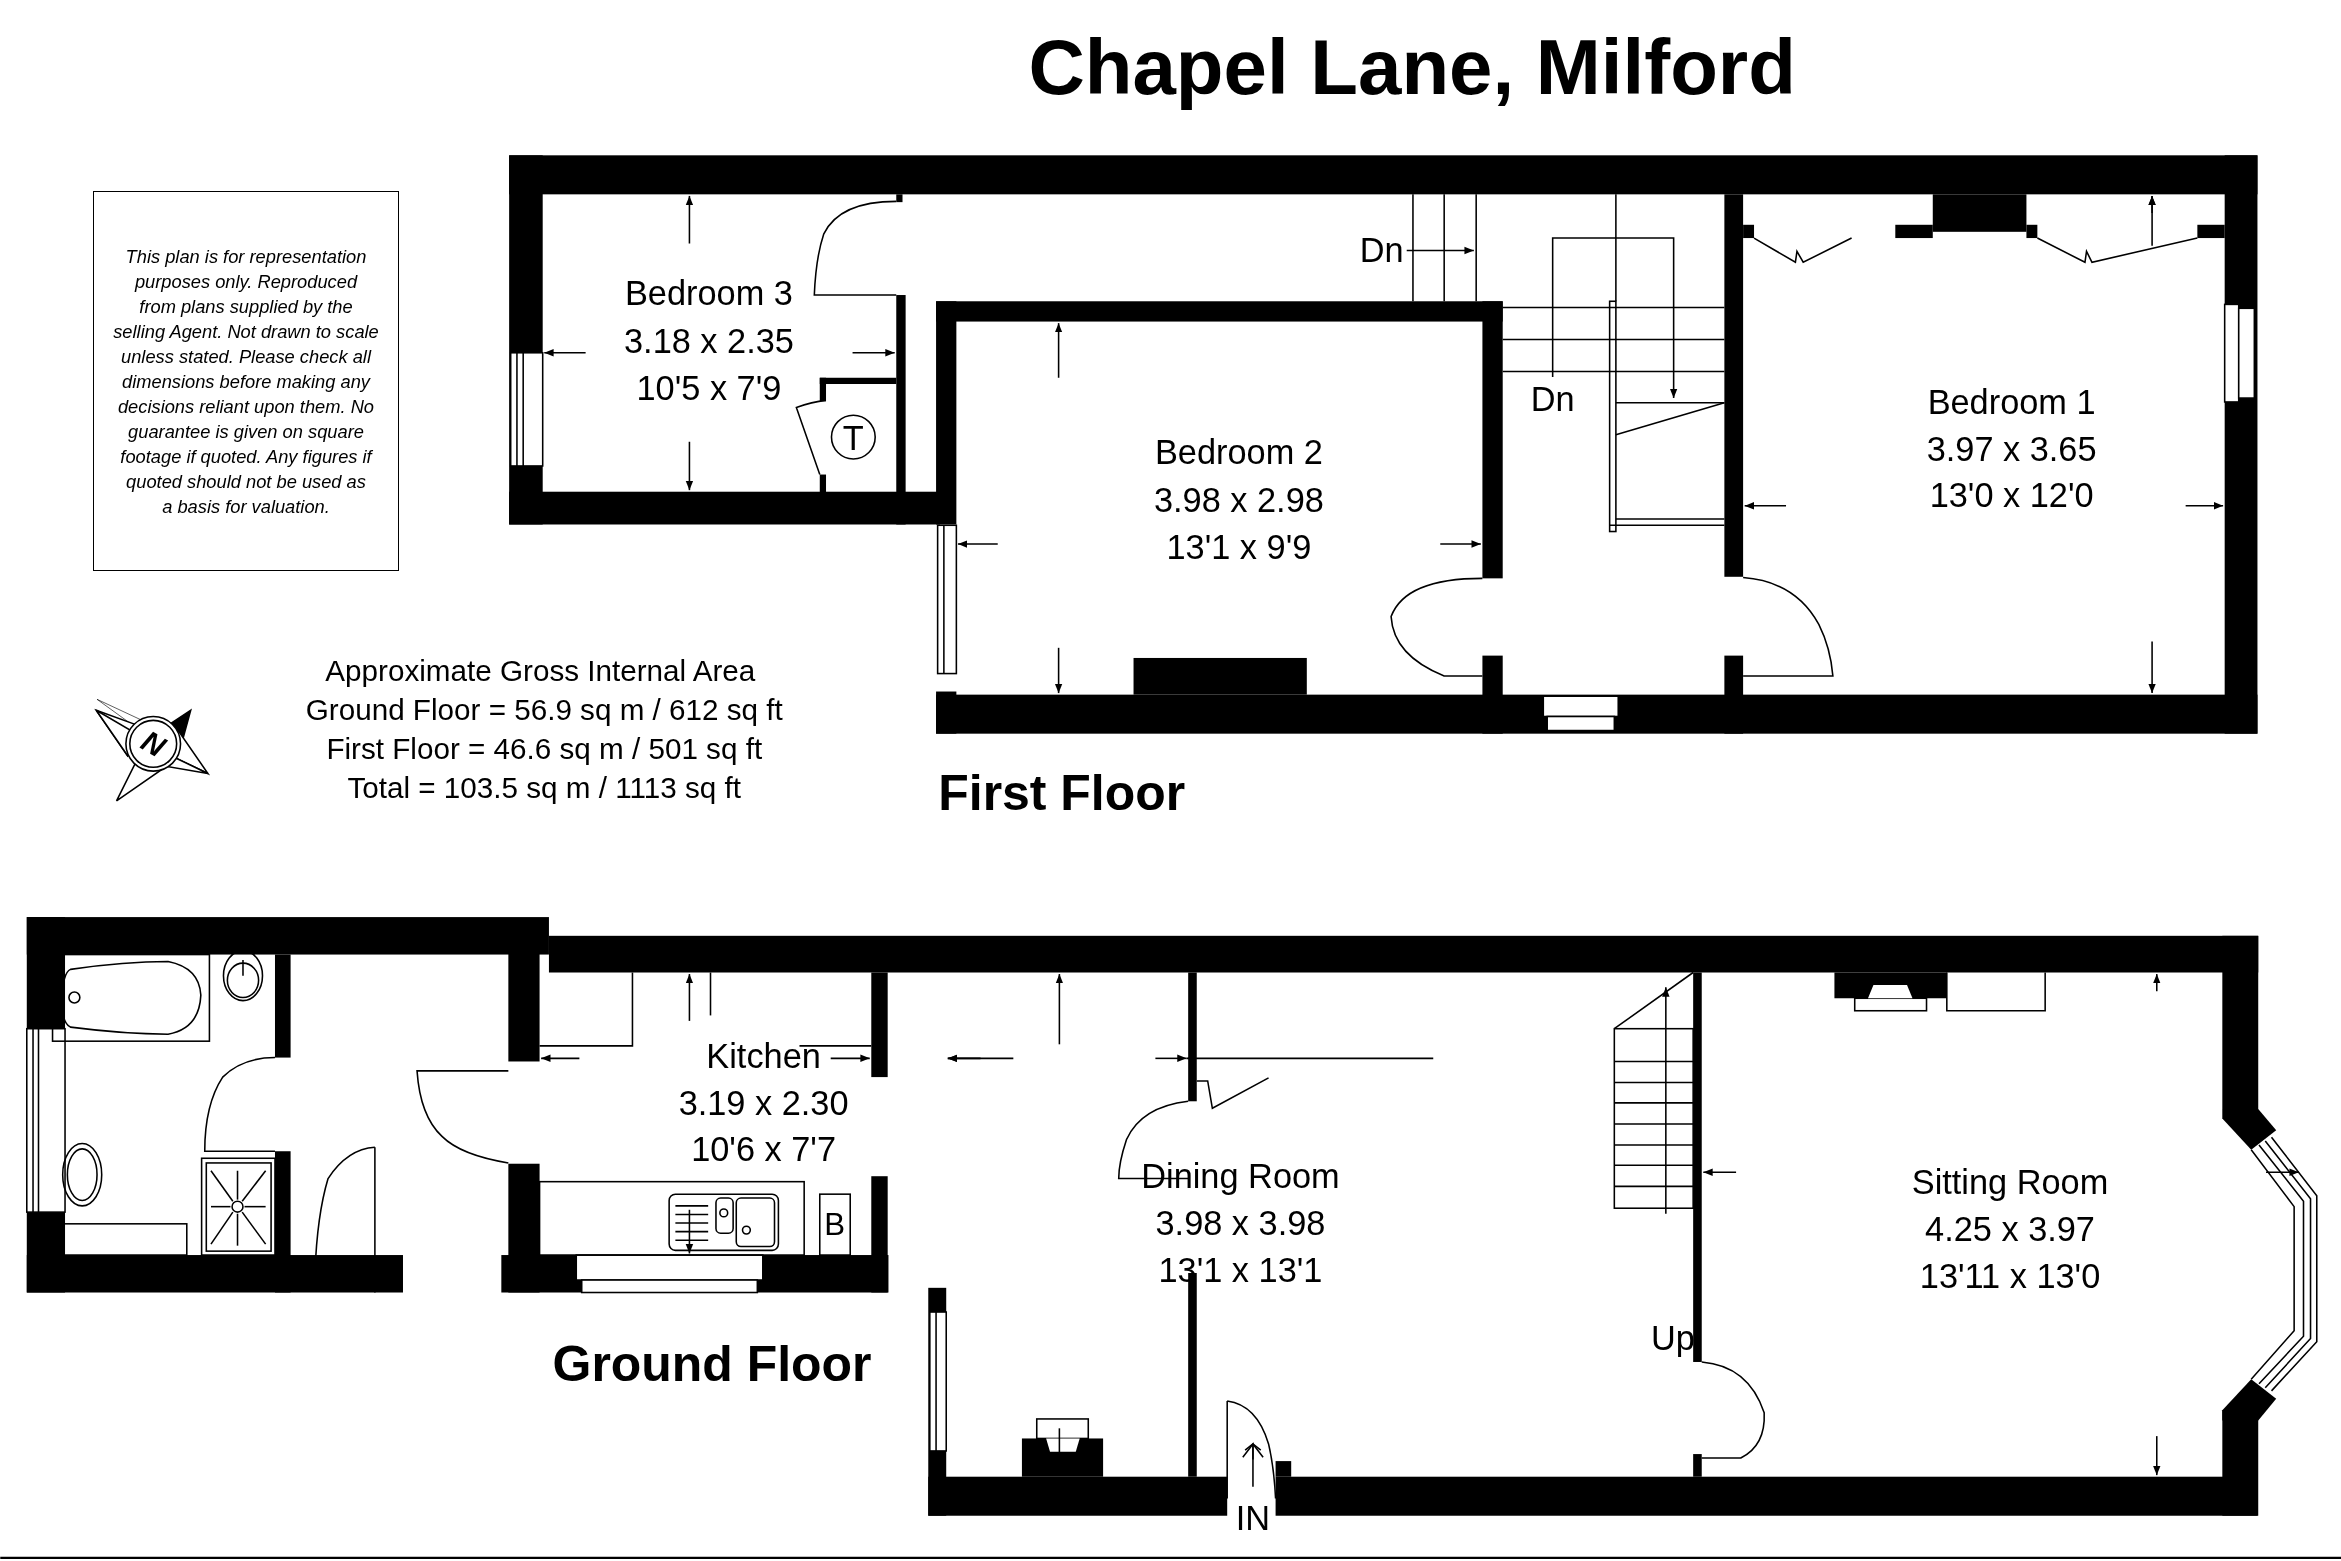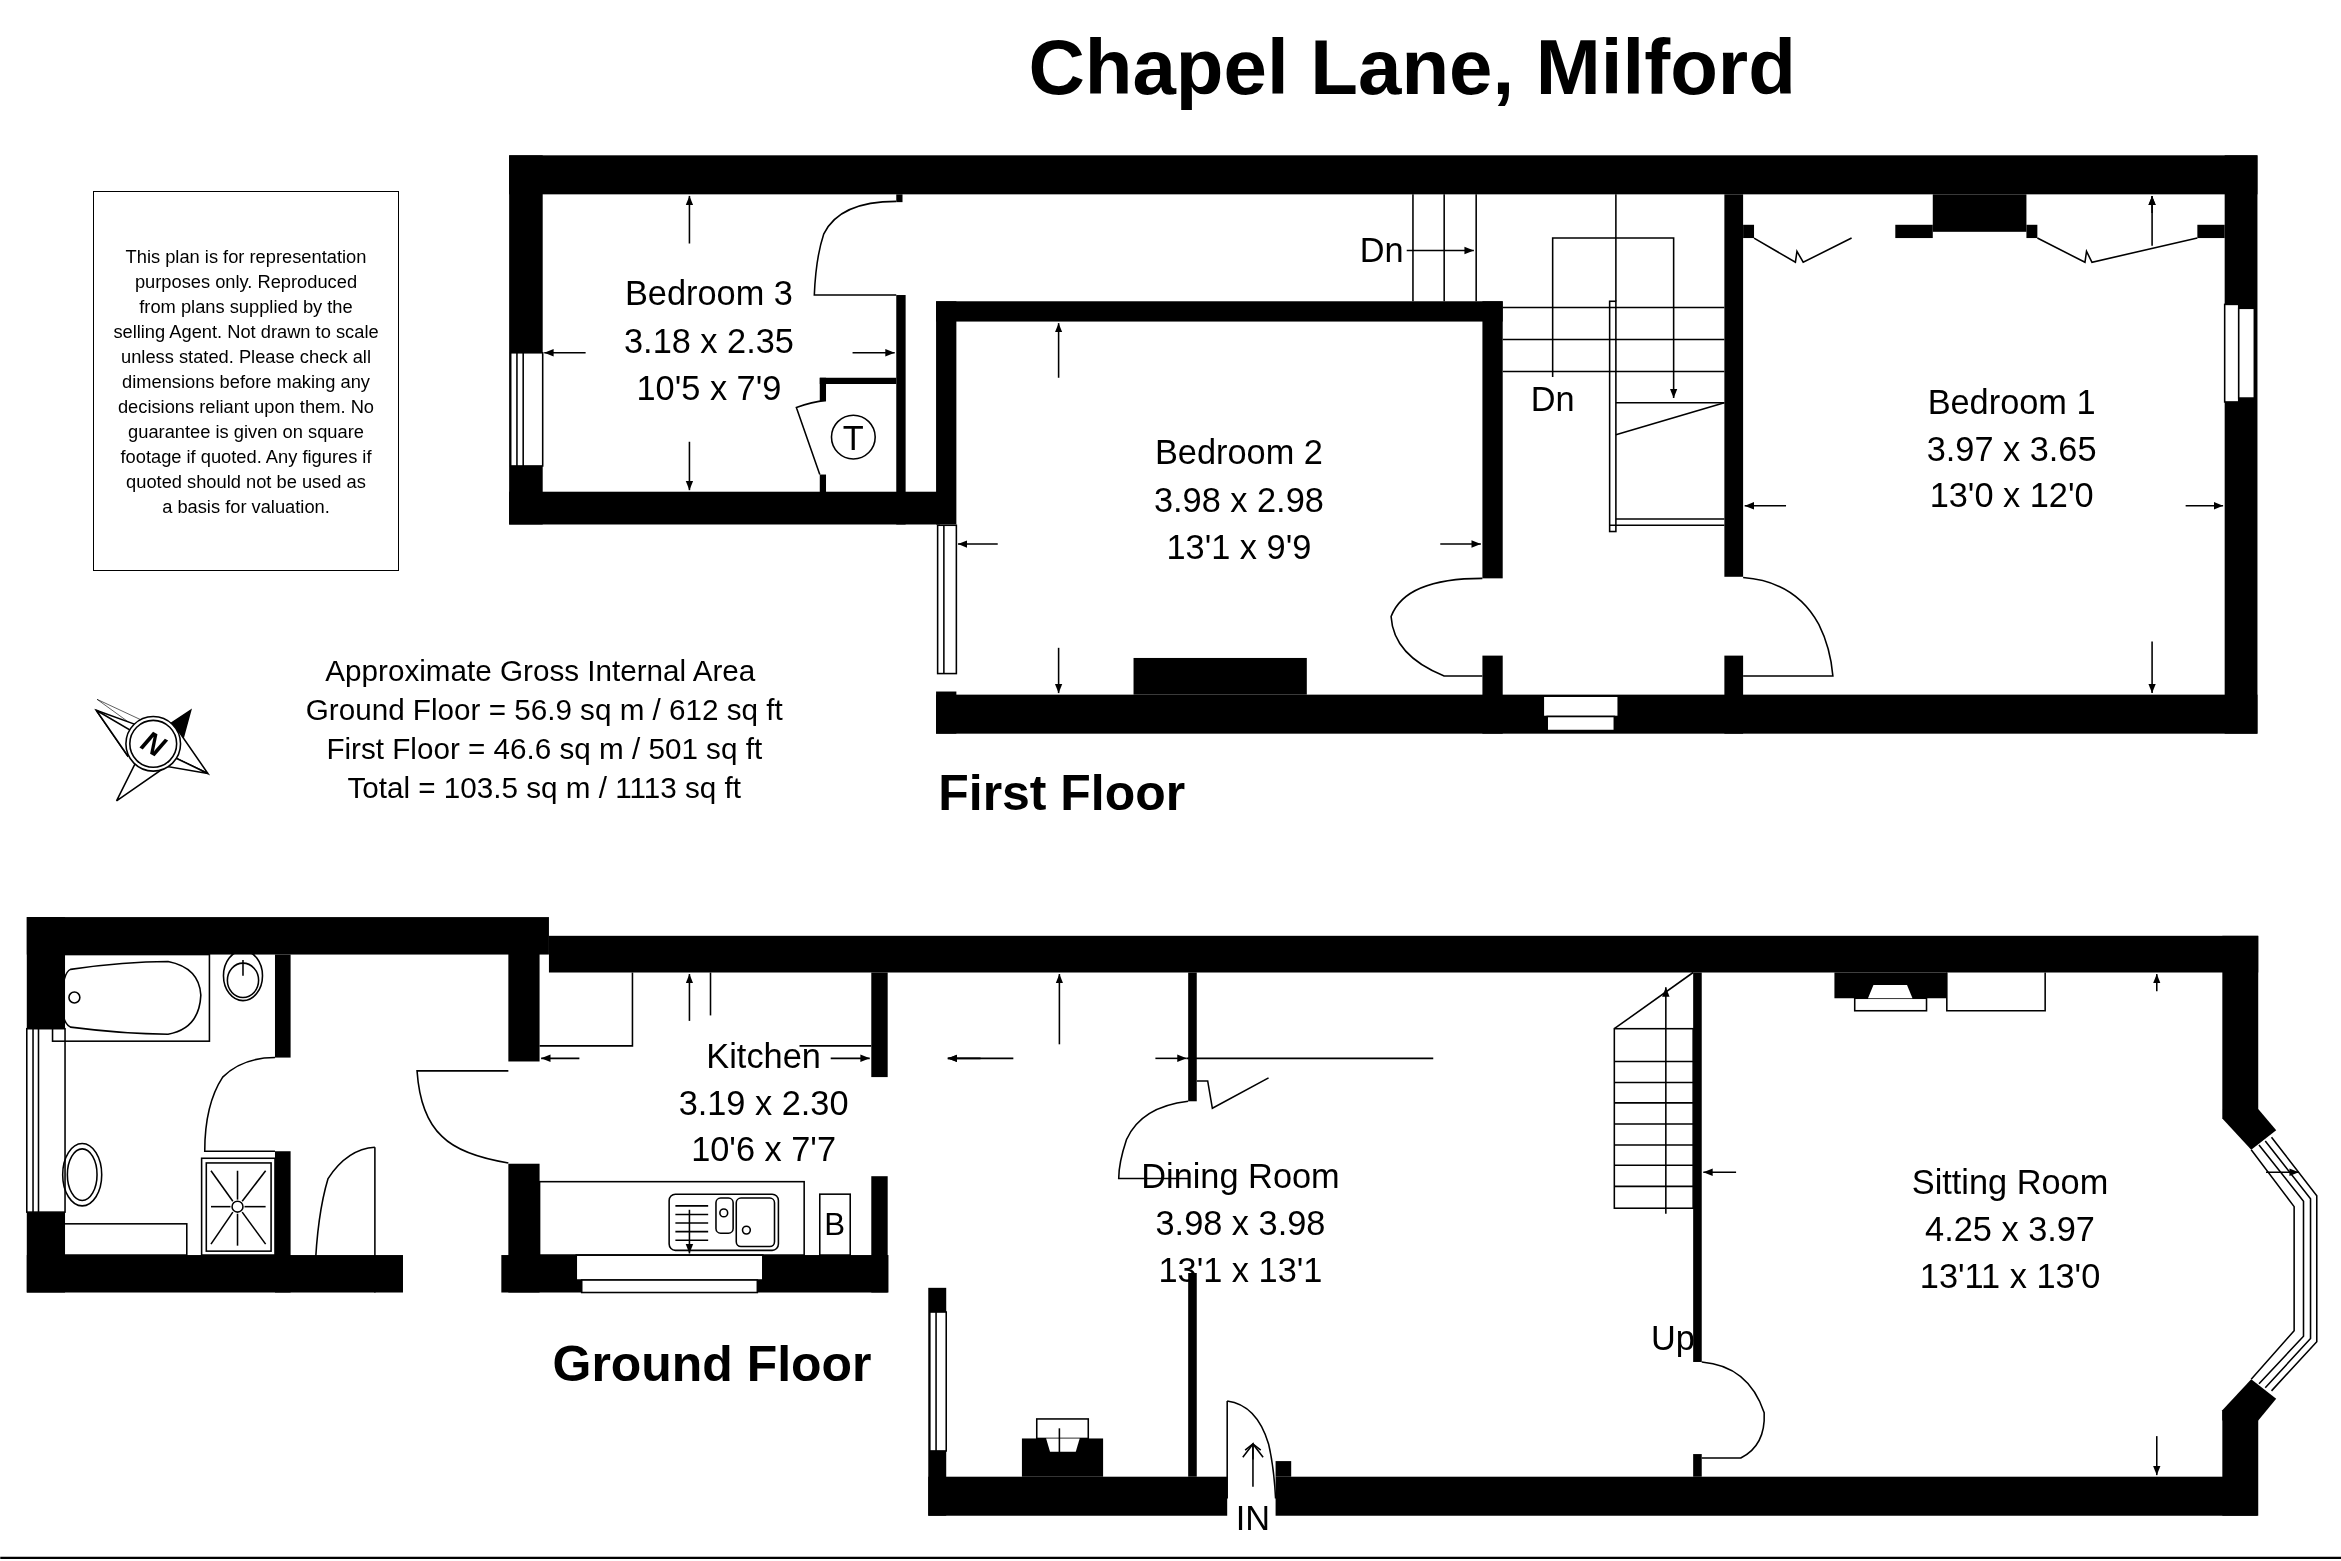--- a/index.html
+++ b/index.html
@@ -11,21 +11,21 @@
   .floor-title { font-weight:bold; font-size:64px; }
   .room-name, .room-dim { font-size:44px; }
   .area { font-size:38px; }
   .small { font-size:44px; }
   .thin { stroke:#000; stroke-width:2; fill:none; }
   .thin-w { stroke:#000; stroke-width:2; fill:#fff; }
   .wall { fill:#000; }
   .win { fill:#fff; stroke:#000; stroke-width:2; }
   .disclaimer-box { position:absolute; left:93px; top:191px; width:306px; height:380px;
         border:1.6px solid #000; box-sizing:border-box; display:flex; align-items:center;
-        justify-content:center; text-align:center; }
+        justify-content:center; text-align:center;font-style:italic; }
   .disclaimer-box p { margin:0; font-size:18.3px; line-height:25px; padding:0 6.2px; }
 </style>
 </head>
 <body>
 
 <svg id="plan" viewBox="0 0 3000 2000" xmlns="http://www.w3.org/2000/svg">
   <defs>
     <marker id="ah" viewBox="0 0 10 10" refX="10" refY="5" markerWidth="6" markerHeight="6" orient="auto-start-reverse">
       <path d="M0,1 L10,5 L0,9 z" fill="#000"></path>
     </marker>

